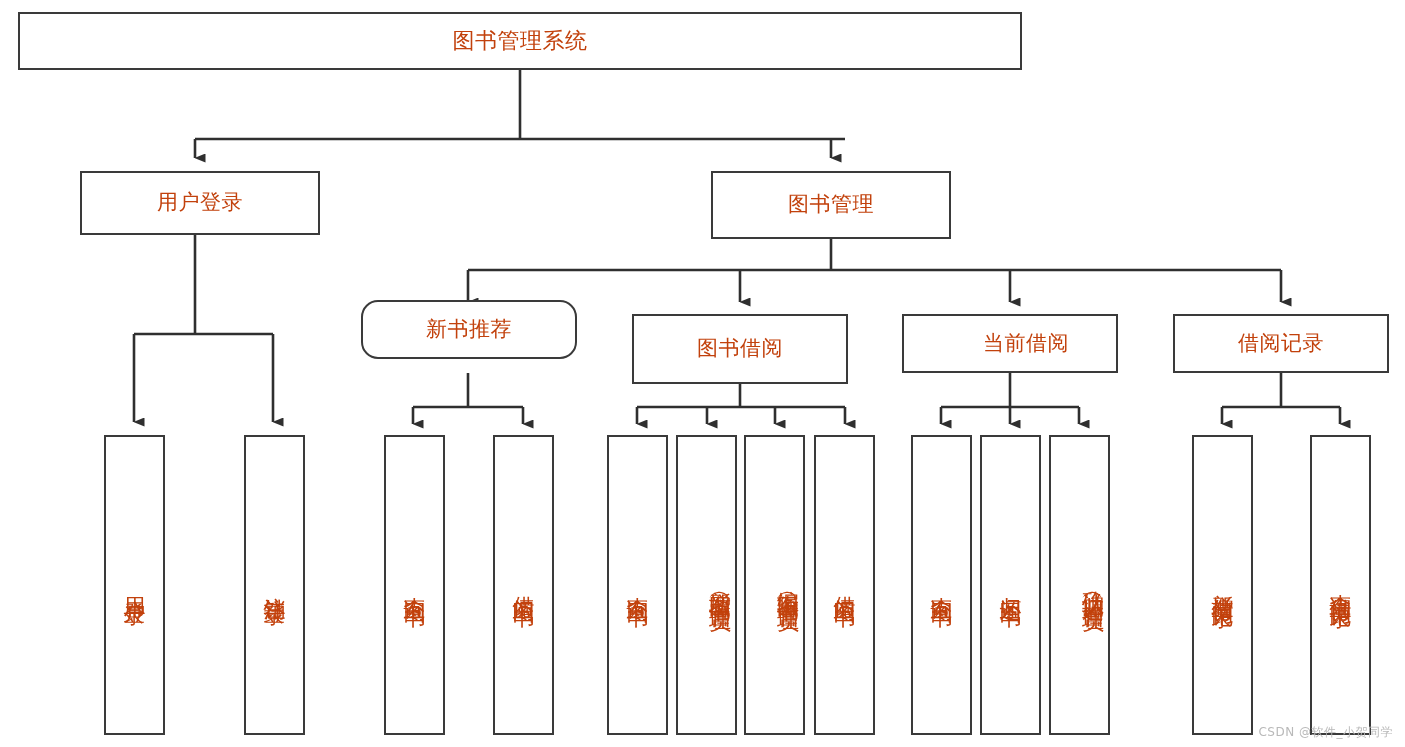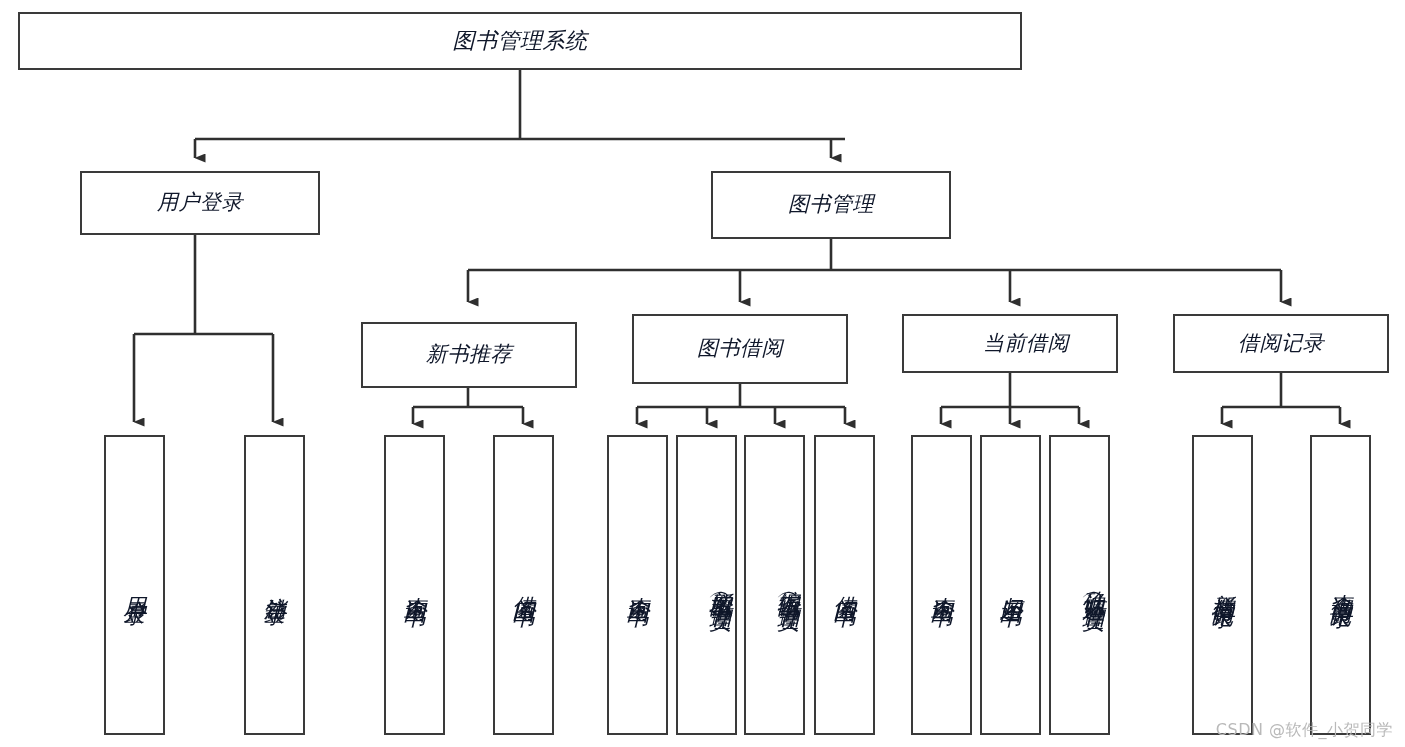--- a/index.html
+++ b/index.html
@@ -27,22 +27,21 @@
     pointer-events: none;
   }
   .node {
     position: absolute;
     box-sizing: border-box;
     background: #ffffff;
     border: 2px solid #3a3a3a;
     display: flex;
     align-items: center;
     justify-content: center;
-    color: #0f172a;
-    font-style: italic;
+    color: #c2410c;
   }
   .node.horiz {
     font-size: 21px;
     line-height: 1.1;
     letter-spacing: 0.5px;
   }
   .node.root {
     font-size: 22px;
   }
   .node.vert {
@@ -65,21 +64,21 @@
     display: block;
   }
   .node.vert.centered {
     align-items: center;
     padding-top: 0;
   }
   .watermark {
     position: absolute;
     right: 12px;
     bottom: 6px;
-    font-size: 16px;
+    font-size: 12px;
     color: #b9b9b9;
     letter-spacing: 0.5px;
     white-space: nowrap;
     font-family: "DejaVu Sans", "Liberation Sans", sans-serif;
   }
 </style>
 </head>
 <body>
 
 <div id="diagram-root">
@@ -145,21 +144,21 @@
       <path d="M1340,407 L1340,424" marker-end="url(#arrowhead)"></path>
     </g>
   </svg>
 
   <div class="node root horiz" style="left:18px; top:12px; width:1004px; height:58px;">图书管理系统</div>
 
   <div class="node horiz" style="left:80px; top:171px; width:240px; height:64px;">用户登录</div>
 
   <div class="node horiz" style="left:711px; top:171px; width:240px; height:68px;">图书管理</div>
 
-  <div class="node horiz" style="left:361px; top:322px; width:216px; height:66px;">新书推荐</div>
+  <div class="node horiz" style="left:361px; top:300px; width:216px; height:59px;border-radius:17px;">新书推荐</div>
 
   <div class="node horiz" style="left:632px; top:314px; width:216px; height:70px;">图书借阅</div>
 
   <div class="node horiz" style="left:902px; top:314px; width:216px; height:59px;padding-left:32px;">当前借阅</div>
 
   <div class="node horiz" style="left:1173px; top:314px; width:216px; height:59px;">借阅记录</div>
 
   <div class="node vert centered" style="left:104px; top:435px; width:61px; height:300px;">
     <span class="vlabel">用户登录</span>
   </div>

